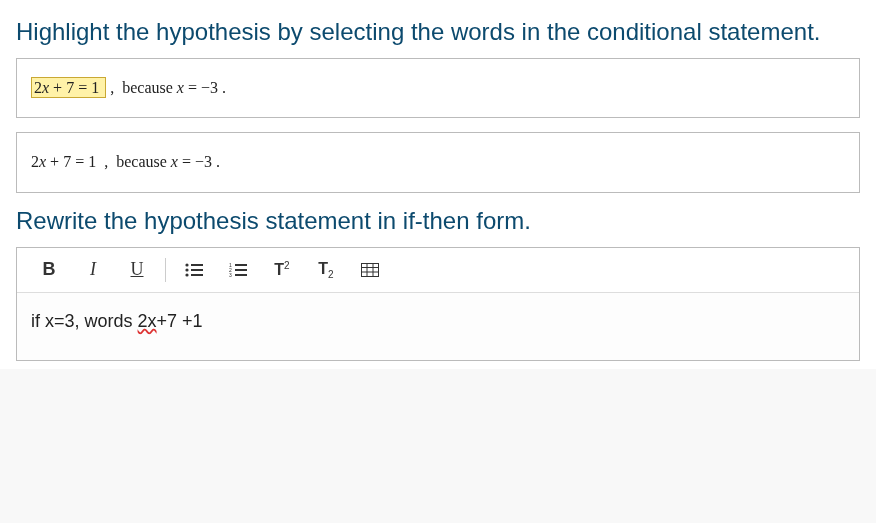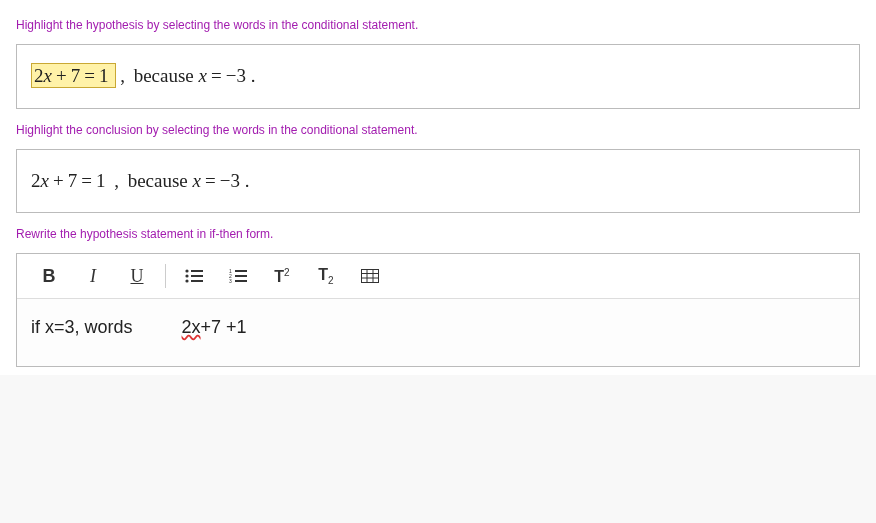--- a/index.html
+++ b/index.html
@@ -9,30 +9,30 @@
       width: 876px;
       height: 523px;
       overflow: hidden;
       color: #222;
     }
     .page {
       padding: 8px 16px;
       background: #fff;
     }
     .prompt {
-      font-size: 12px;
+      font-size: 24px;
       margin: 10px 0 12px 0;
-      color: #a21caf;
+      color: #0c4a6e;
     }
     .statement-box {
       border: 1px solid #bbb;
       padding: 18px 14px;
       margin-bottom: 14px;
       background: #fff;
-      font-size: 19px;
+      font-size: 16px;
       line-height: 1.4;
     }
     .math { font-family: "Times New Roman", serif; font-style: italic; }
     .math .num { font-style: normal; }
     .math .op { font-style: normal; padding: 0 4px; }
     .math .eq { font-style: normal; padding: 0 4px; }
     .math .neg { font-style: normal; }
     .hl {
       background: #fff2a8;
       border: 1px solid #c9a834;
@@ -82,39 +82,37 @@
     .sub-t sub { font-size: 10px; font-weight: normal; }
 
     .editor-content {
       padding: 18px 14px 28px 14px;
       font-size: 18px;
       min-height: 56px;
     }
     .spellerr {
       text-decoration: underline wavy #d33;
       text-decoration-skip-ink: none;
-      margin-left: 44px;
     }
 
     svg { display: block; }
   </style>
 </head>
 <body>
 
 <div class="page">
 
   <div class="prompt">Highlight the hypothesis by selecting the words in the conditional statement.</div>
   <div class="statement-box">
     <span class="hl math">
       <span class="num">2</span><span>x</span><span class="op">+</span><span class="cursor-mark"><span class="num">7</span></span><span class="eq">=</span><span class="num">1</span>
     </span>
     <span class="math"><span class="op" style="font-style:normal">,</span> <span style="font-style:normal">because</span> <span>x</span><span class="eq">=</span><span class="neg">−</span><span class="num">3</span> <span style="font-style:normal">.</span></span>
   </div>
 
-  <div class="prompt">Highlight the conclusion by selecting the words in the conditional statement.</div>
   <div class="statement-box">
     <span class="math">
       <span class="num">2</span><span>x</span><span class="op">+</span><span class="num">7</span><span class="eq">=</span><span class="num">1</span> <span class="op" style="font-style:normal">,</span> <span style="font-style:normal">because</span> <span>x</span><span class="eq">=</span><span class="neg">−</span><span class="num">3</span> <span style="font-style:normal">.</span>
     </span>
   </div>
 
   <div class="prompt">Rewrite the hypothesis statement in if-then form.</div>
   <div class="editor-box">
     <div class="toolbar">
       <div class="tbtn bold">B</div>

